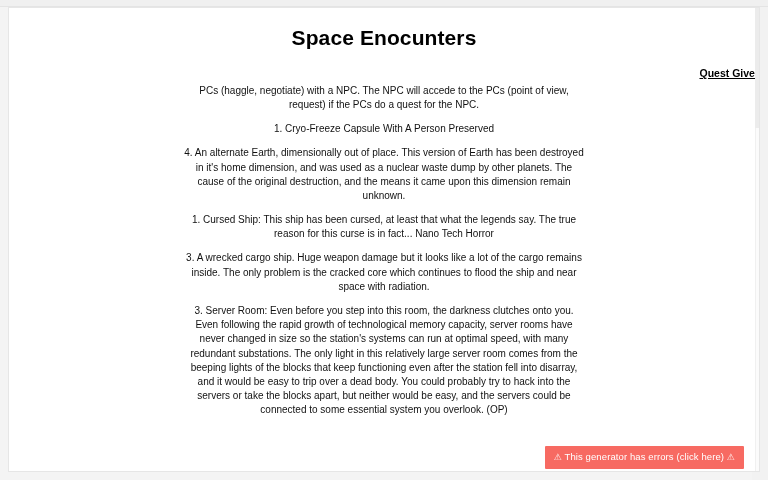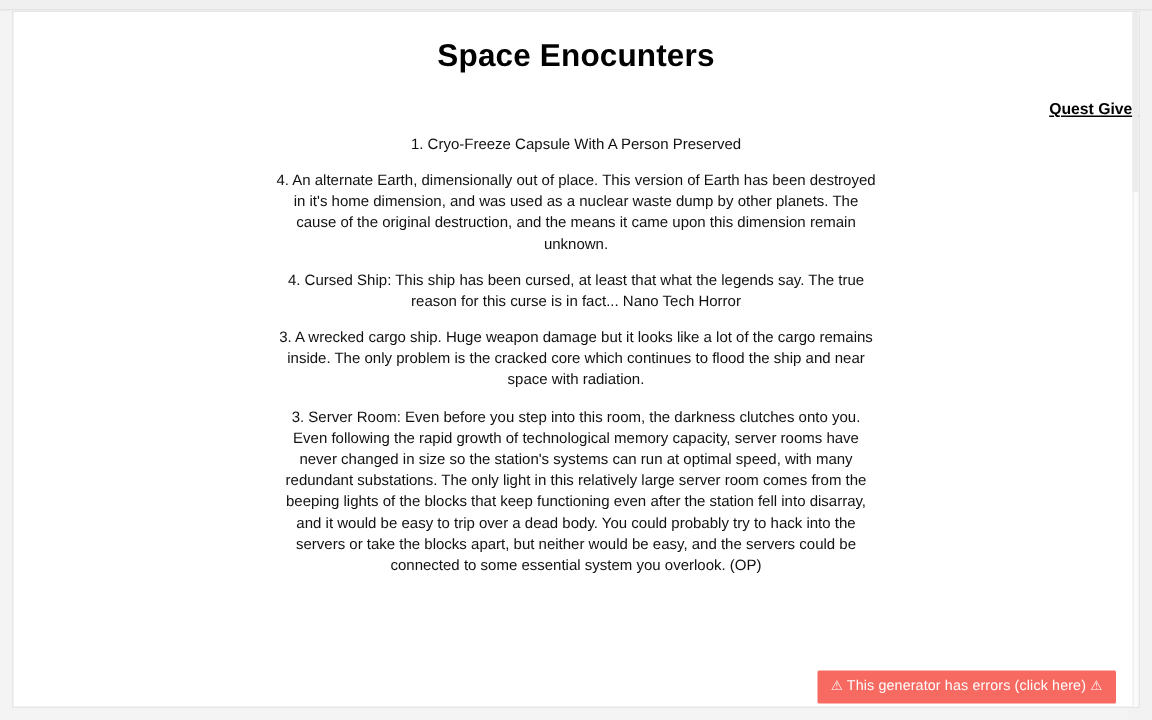--- a/index.html
+++ b/index.html
@@ -158,29 +158,30 @@
     <div id="scroll-track">
       <div id="scroll-thumb"></div>
     </div>
 
     <div id="content">
 
       <h1 id="doc-title">Space Enocunters</h1>
 
       <div class="section">
         <div class="section-heading">Quest Giver</div>
+        <div class="entry first-under-heading">PCs (haggle, negotiate) with a NPC. The NPC will accede to the PCs (point of view, request) if the PCs do a quest for the NPC.</div>
       </div>
 
       <div class="section">
         <div class="entry first-under-heading">1. Cryo-Freeze Capsule With A Person Preserved</div>
         <div class="entry wide">4. An alternate Earth, dimensionally out of place. This version of Earth has been destroyed in it's home dimension, and was used as a nuclear waste dump by other planets. The cause of the original destruction, and the means it came upon this dimension remain unknown.</div>
       </div>
 
       <div class="section">
-        <div class="entry wide first-under-heading">4. Cursed Ship: This ship has been cursed, at least that what the legends say. The true reason for this curse is in fact... Nano Tech Horror</div>
+        <div class="entry wide first-under-heading">1. Cursed Ship: This ship has been cursed, at least that what the legends say. The true reason for this curse is in fact... Nano Tech Horror</div>
         <div class="entry wide">3. A wrecked cargo ship. Huge weapon damage but it looks like a lot of the cargo remains inside. The only problem is the cracked core which continues to flood the ship and near space with radiation.</div>
         <div class="entry wide">3. Server Room: Even before you step into this room, the darkness clutches onto you. Even following the rapid growth of technological memory capacity, server rooms have never changed in size so the station's systems can run at optimal speed, with many redundant substations. The only light in this relatively large server room comes from the beeping lights of the blocks that keep functioning even after the station fell into disarray, and it would be easy to trip over a dead body. You could probably try to hack into the servers or take the blocks apart, but neither would be easy, and the servers could be connected to some essential system you overlook. (OP)</div>
 
       </div>
 
     </div>
 
   </div>
 
   <div id="error-toast" style="background: rgb(247, 106, 98); color: rgb(255, 255, 255);">

